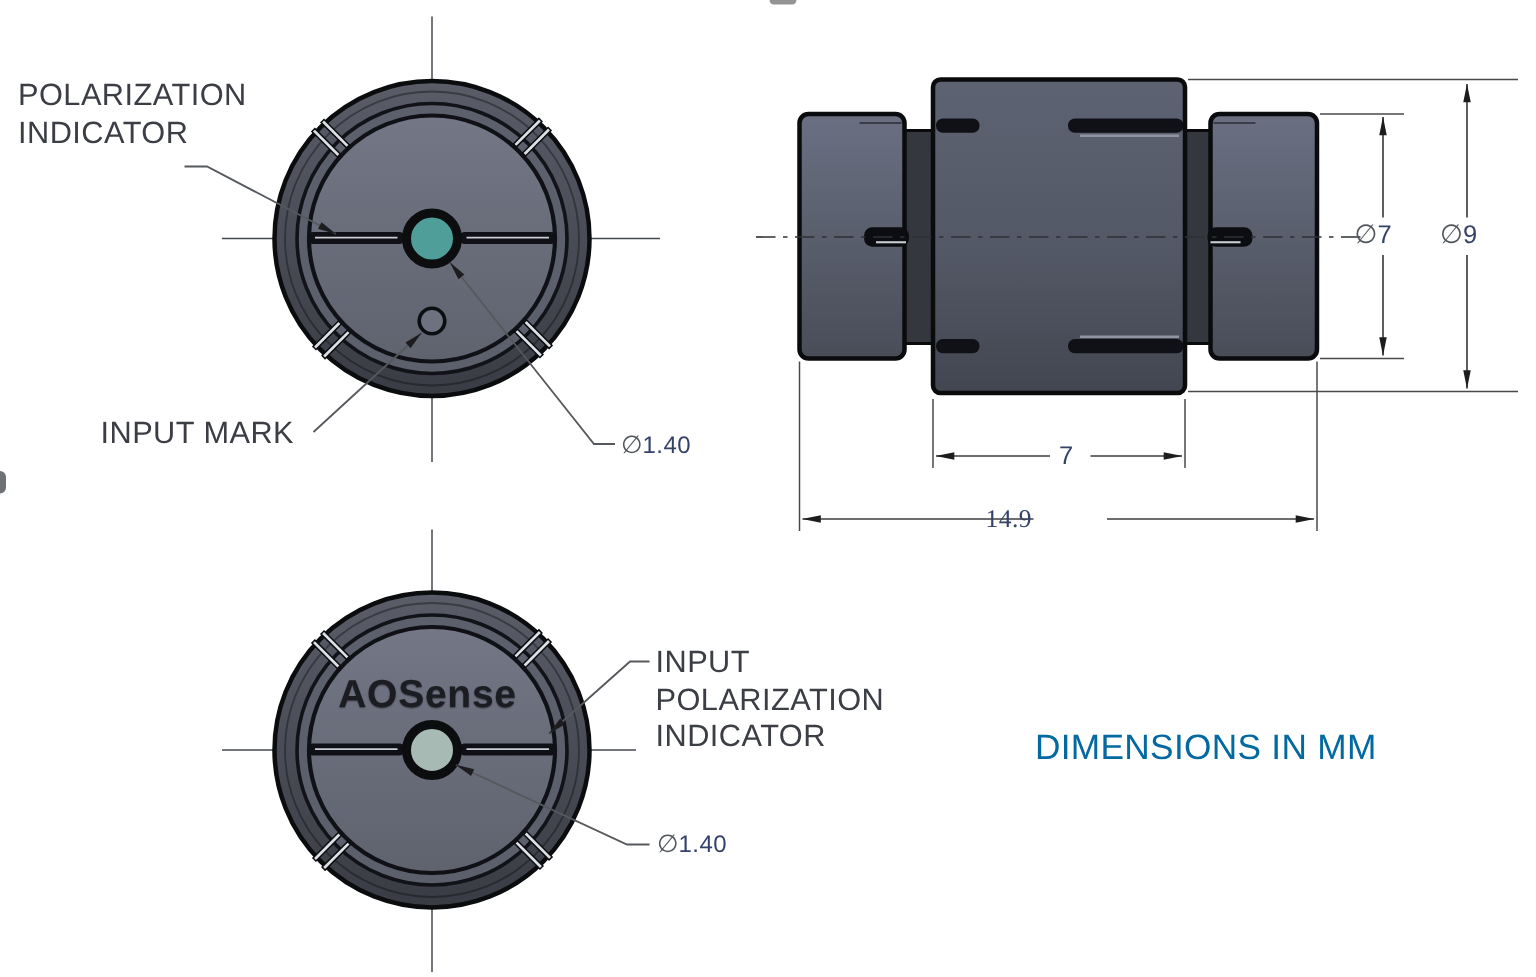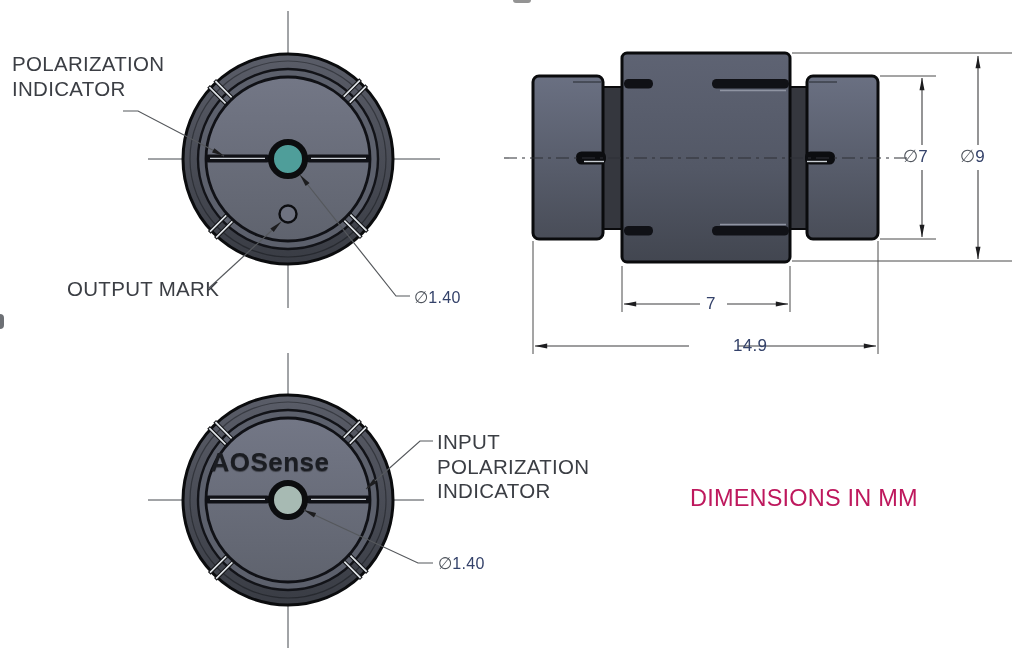--- a/index.html
+++ b/index.html
@@ -17,21 +17,21 @@
   }
   .dim .sym{color:#50555d;font-size:103%;}
   .dim .val{color:#34426a;letter-spacing:0.3px;}
   .dim-side{font-size:17px;}
   .brand{
     position:absolute;z-index:2;width:140px;text-align:center;
     font-size:26px;font-weight:700;color:#1b1d22;letter-spacing:0.5px;
     text-shadow:0 1px 1px rgba(0,0,0,0.45);
   }
   .note{
-    position:absolute;z-index:2;font-size:23.5px;color:#be185d;letter-spacing:0.2px;white-space:nowrap;
+    position:absolute;z-index:2;font-size:23.5px;color:#0369a1;letter-spacing:0.2px;white-space:nowrap;
   }
   .artifact{position:absolute;z-index:2;background:#949494;}
 </style>
 </head>
 <body>
 
 <div id="canvas">
 
   <svg id="drawing-svg" width="1024" height="651" viewBox="0 0 1024 651">
     <defs>
@@ -193,51 +193,51 @@
       <path d="M433,441 L420,441 L366,489" marker-end="url(#arr)"></path>
       <path d="M433,563 L418,563 L304,510" marker-end="url(#arr)"></path>
     </g>
   </svg>
 
   <div class="lbl" style="left:12px;top:52px;">
     <div>POLARIZATION</div>
     <div>INDICATOR</div>
   </div>
 
-  <div class="lbl" style="left:67px;top:277px;">OUTPUT MARK</div>
+  <div class="lbl" style="left:67px;top:277px;">INPUT MARK</div>
 
   <div class="dim" style="left:414px;top:289px;">
     <span class="sym">∅</span><span class="val">1.40</span>
   </div>
 
   <div class="lbl" style="left:437px;top:430px;">
     <div>INPUT</div>
     <div>POLARIZATION</div>
     <div>INDICATOR</div>
   </div>
 
   <div class="dim" style="left:438px;top:555px;">
     <span class="sym">∅</span><span class="val">1.40</span>
   </div>
 
-  <div class="brand" style="left:200px;top:447px;">AOSense</div>
+  <div class="brand" style="left:215px;top:447px;">AOSense</div>
 
   <div class="dim dim-side" style="left:903px;top:148px;">
     <span class="sym">∅</span><span class="val">7</span>
   </div>
 
   <div class="dim dim-side" style="left:960px;top:148px;">
     <span class="sym">∅</span><span class="val">9</span>
   </div>
 
   <div class="dim dim-side" style="left:706px;top:295px;">
     <span class="val">7</span>
   </div>
 
-  <div class="dim dim-side" style="left:733px;top:337px;">
+  <div class="dim dim-side" style="left:657px;top:337px;font-family:Liberation Serif, serif;">
     <span class="val">14.9</span>
   </div>
 
   <div class="note" style="left:690px;top:485px;">DIMENSIONS IN MM</div>
 
   <div class="artifact" style="left:513px;top:0;width:18px;height:3px;border-radius:0 0 3px 3px;"></div>
   <div class="artifact" style="left:0;top:314px;width:4px;height:15px;border-radius:0 4px 4px 0;background:#6d7075;"></div>
 </div>
 
 </body></html>

